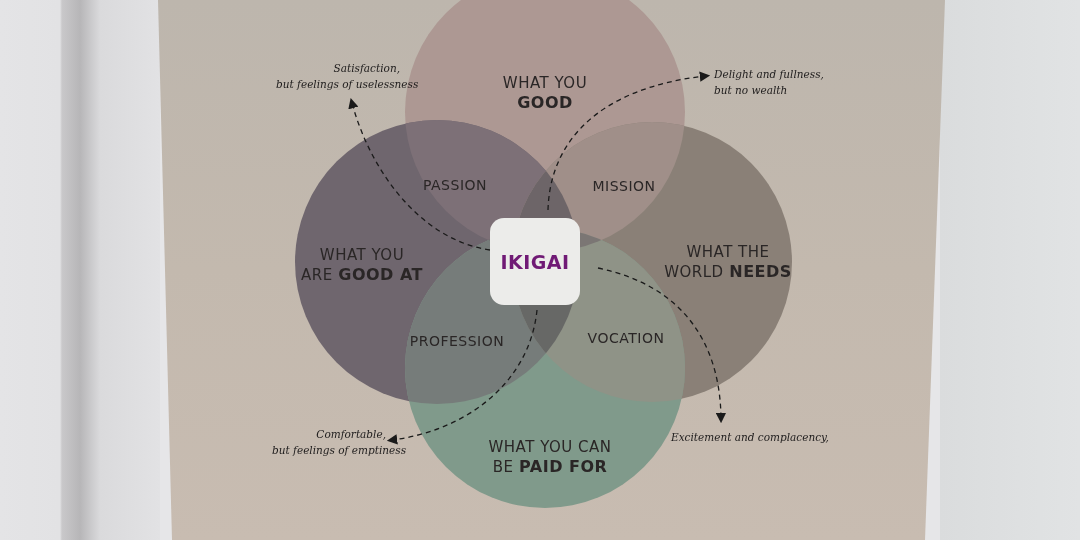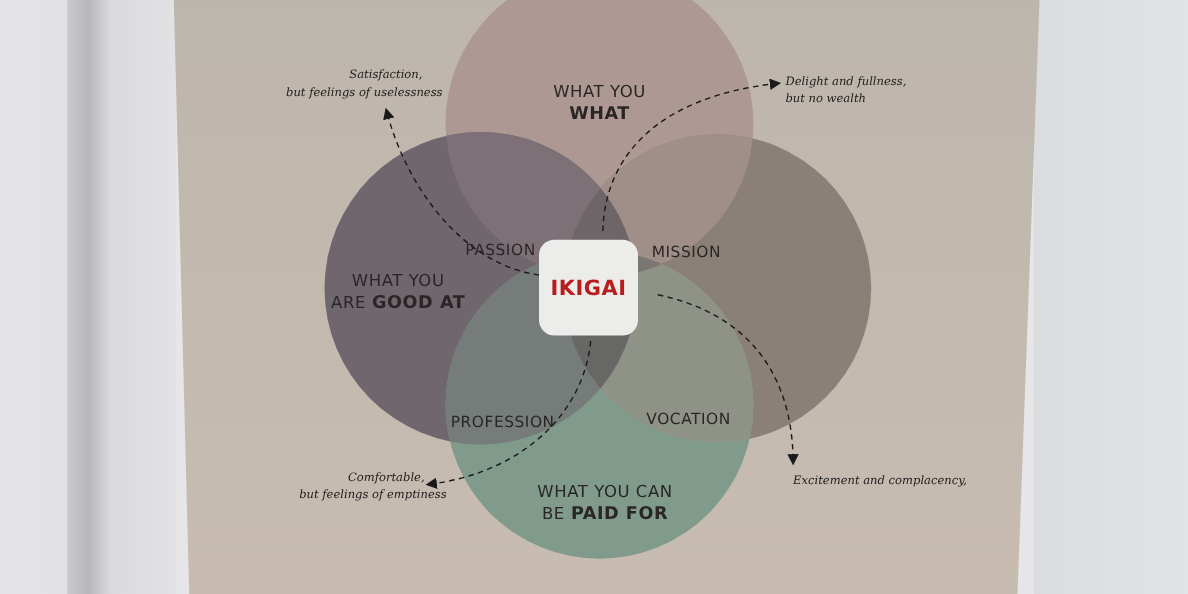--- a/index.html
+++ b/index.html
@@ -21,29 +21,29 @@
   }
   .diagram-svg { position: absolute; left: 0; top: 0; }
   .label {
     position: absolute; color: #2a2626; text-align: center;
     font-family: "DejaVu Sans", sans-serif; letter-spacing: 0.5px;
     transform: translate(-50%, -50%); white-space: nowrap; line-height: 1.25;
   }
   .label .thin { font-weight: normal; font-size: 15px; display: block; margin-top: 15px; }
   .label .bold { font-weight: bold; font-size: 16px; display: inline; }
   .label .thin-inline { font-weight: normal; font-size: 15px; display: inline; }
-  .overlap-label { font-size: 14px; font-weight: normal; margin-top: 43px; }
+  .overlap-label { font-size: 14px; font-weight: normal; }
   .ikigai-box {
     position: absolute; left: 490px; top: 218px; width: 90px; height: 87px;
     background: #ececea; border-radius: 14px;
     display: flex; align-items: center; justify-content: center;
   }
   .ikigai-text {
     font-family: "DejaVu Sans", sans-serif; font-weight: bold; font-size: 19px;
-    color: #b91c1c; letter-spacing: 0.5px;
+    color: #701a75; letter-spacing: 0.5px;
   }
   .note {
     position: absolute; color: #1e1c1c; font-family: "DejaVu Serif", serif;
     font-style: italic; font-size: 10.5px; line-height: 1.55; white-space: nowrap;
   }
   .note .l1 { display: block; }
   .note .l2 { display: block; font-style: italic; }
   .note.right-align { text-align: right; }
 </style>
 </head>
@@ -115,50 +115,55 @@
     </g>
 
     <path d="M490,250 C420,240 370,170 352,103" fill="none" stroke="#1a1a1a" stroke-width="1.3" stroke-dasharray="5,4" marker-end="url(#arrowHead)"></path>
     <path d="M548,210 C550,140 600,88 705,76" fill="none" stroke="#1a1a1a" stroke-width="1.3" stroke-dasharray="5,4" marker-end="url(#arrowHead)"></path>
     <path d="M537,310 C530,380 470,430 392,440" fill="none" stroke="#1a1a1a" stroke-width="1.3" stroke-dasharray="5,4" marker-end="url(#arrowHead)"></path>
     <path d="M598,268 C680,285 720,340 721,418" fill="none" stroke="#1a1a1a" stroke-width="1.3" stroke-dasharray="5,4" marker-end="url(#arrowHead)"></path>
   </svg>
 
   <div class="label" style="left:545px; top:86px;">
     <span class="thin">WHAT YOU</span>
-    <span class="bold">WHAT</span>
+    <span class="bold">GOOD</span>
   </div>
   <div class="label" style="left:362px; top:258px;">
     <span class="thin">WHAT YOU</span>
     <span class="thin-inline">ARE</span>
     <span class="bold">GOOD AT</span>
+  </div>
+  <div class="label" style="left:728px; top:255px;">
+    <span class="thin">WHAT THE</span>
+    <span class="thin-inline">WORLD</span>
+    <span class="bold">NEEDS</span>
   </div>
   <div class="label" style="left:550px; top:450px;">
     <span class="thin">WHAT YOU CAN</span>
     <span class="thin-inline">BE</span>
     <span class="bold">PAID FOR</span>
   </div>
 
   <div class="label overlap-label" style="left:455px; top:186px;">PASSION</div>
   <div class="label overlap-label" style="left:624px; top:187px;">MISSION</div>
   <div class="label overlap-label" style="left:457px; top:342px;">PROFESSION</div>
   <div class="label overlap-label" style="left:626px; top:339px;text-align:right;">VOCATION</div>
 
   <div class="ikigai-box">
     <span class="ikigai-text">IKIGAI</span>
   </div>
 
-  <div class="note right-align" style="left:260px; top:60px; width:124px;">
+  <div class="note right-align" style="left:276px; top:60px; width:124px;">
     <span class="l1">Satisfaction,</span>
     <span class="l2">but feelings of uselessness</span>
   </div>
   <div class="note" style="left:714px; top:66px;">
     <span class="l1">Delight and fullness,</span>
     <span class="l2">but no wealth</span>
   </div>
   <div class="note right-align" style="left:272px; top:426px; width:114px;">
     <span class="l1">Comfortable,</span>
     <span class="l2">but feelings of emptiness</span>
   </div>
-  <div class="note" style="left:721px; top:429px;text-align:right;">
+  <div class="note" style="left:671px; top:429px;text-align:right;">
     <span class="l1">Excitement and complacency,</span>
   </div>
 </div>
 
 </body></html>

